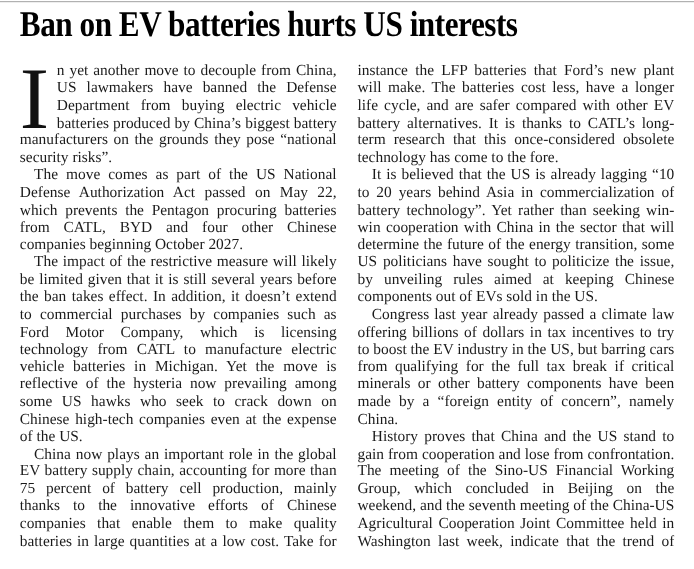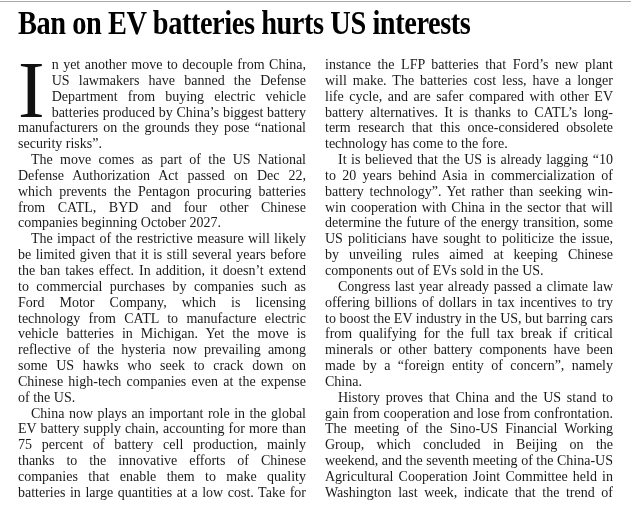--- a/index.html
+++ b/index.html
@@ -75,20 +75,20 @@
   }
 </style>
 </head>
 <body>
 
 <div class="page">
   <div class="top-rule"></div>
   <h1 class="headline">Ban on EV batteries hurts US interests</h1>
   <div class="columns" id="article-body">
       <p class="para first"><span class="drop-cap">I</span>n yet another move to decouple from China, US lawmakers have banned the Defense Department from buying electric vehicle batteries produced by China’s biggest battery manufacturers on the grounds they pose “national security risks”.</p>
-      <p class="para">The move comes as part of the US National Defense Authorization Act passed on Dec 22, which prevents the Pentagon procuring batteries from CATL, BYD and four other Chinese companies beginning October 2027.</p>
+      <p class="para">The move comes as part of the US National Defense Authorization Act passed on May 22, which prevents the Pentagon procuring batteries from CATL, BYD and four other Chinese companies beginning October 2027.</p>
       <p class="para">The impact of the restrictive measure will likely be limited given that it is still several years before the ban takes effect. In addition, it doesn’t extend to commercial purchases by companies such as Ford Motor Company, which is licensing technology from CATL to manufacture electric vehicle batteries in Michigan. Yet the move is reflective of the hysteria now prevailing among some US hawks who seek to crack down on Chinese high-tech companies even at the expense of the US.</p>
       <p class="para">China now plays an important role in the global EV battery supply chain, accounting for more than 75 percent of battery cell production, mainly thanks to the innovative efforts of Chinese companies that enable them to make quality batteries in large quantities at a low cost. Take for instance the LFP batteries that Ford’s new plant will make. The batteries cost less, have a longer life cycle, and are safer compared with other EV battery alternatives. It is thanks to CATL’s long-term research that this once-considered obsolete technology has come to the fore.</p>
       <p class="para">It is believed that the US is already lagging “10 to 20 years behind Asia in commercialization of battery technology”. Yet rather than seeking win-win cooperation with China in the sector that will determine the future of the energy transition, some US politicians have sought to politicize the issue, by unveiling rules aimed at keeping Chinese components out of EVs sold in the US.</p>
       <p class="para">Congress last year already passed a climate law offering billions of dollars in tax incentives to try to boost the EV industry in the US, but barring cars from qualifying for the full tax break if critical minerals or other battery components have been made by a “foreign entity of concern”, namely China.</p>
       <p class="para">History proves that China and the US stand to gain from cooperation and lose from confrontation. The meeting of the Sino-US Financial Working Group, which concluded in Beijing on the weekend, and the seventh meeting of the China-US Agricultural Cooperation Joint Committee held in Washington last week, indicate that the trend of easing tensions between the two countries still continues, and will not be easily reversed by disruptive moves such as that to curb China’s EV industry boom.</p>
     </div>
 </div>
 
 </body></html>

